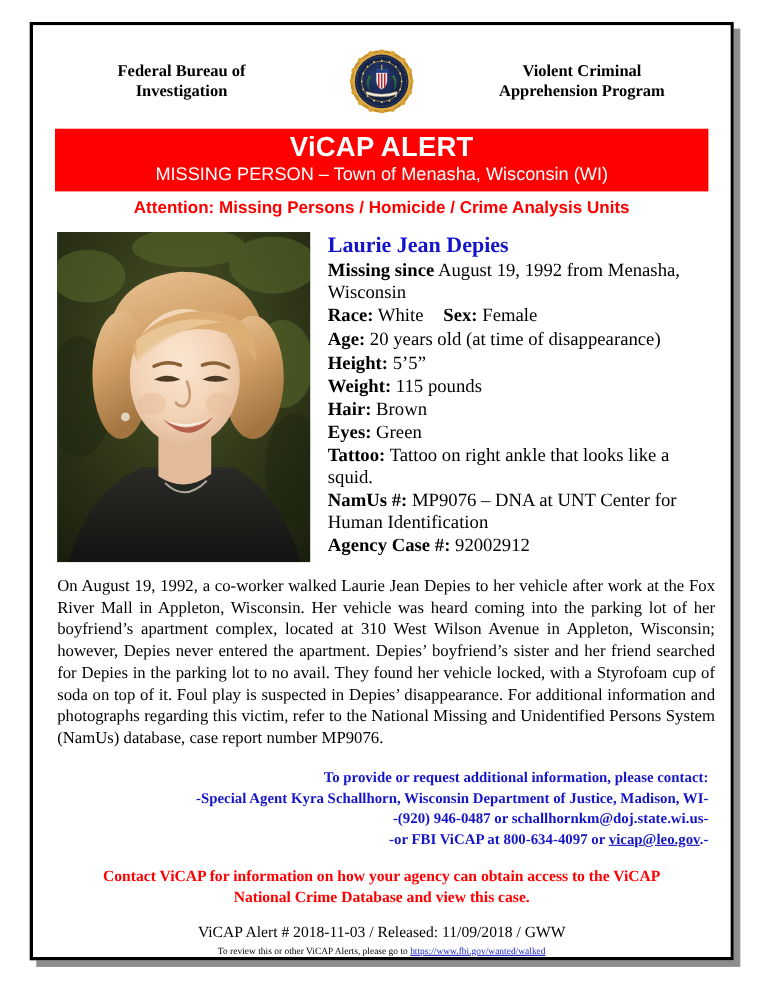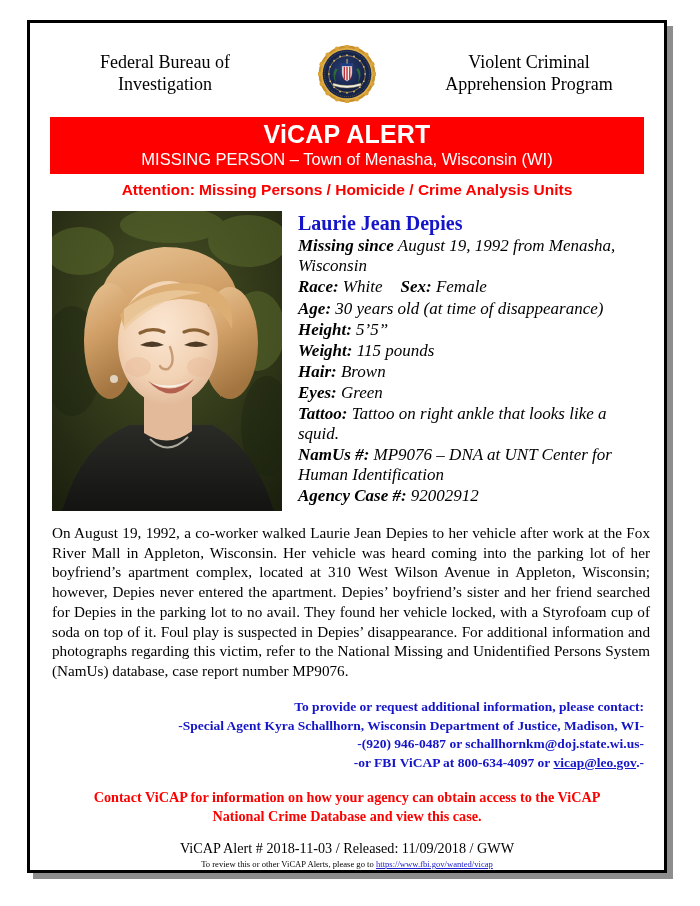--- a/index.html
+++ b/index.html
@@ -46,22 +46,22 @@
   
   .masthead {
     display: flex;
     align-items: center;
     justify-content: space-between;
     padding: 22px 14px 4px 14px;
   }
   .masthead-col {
     width: 242px;
     text-align: center;
-    font-weight: normal;
-    font-size: 18px;
+    font-weight: bold;
+    font-size: 15px;
     line-height: 1.22;
     color: #000;
   }
   .seal-wrap {
     width: 62px;
     display: flex;
     justify-content: center;
   }
   .seal {
     width: 58px;
@@ -125,21 +125,20 @@
     font-weight: bold;
     font-size: 20px;
     line-height: 1.12;
     margin-bottom: 2px;
   }
   .detail-line {
     font-size: 17px;
     line-height: 1.18;
     color: #000;
     margin-top: 1px;
-    font-style: italic;
   }
   .detail-line b { font-weight: bold; }
   .detail-line .sp { display:inline-block; width:18px; }
 
   
   .narrative {
     padding: 12px 14px 0 22px;
     font-size: 15.2px;
     line-height: 1.30;
     text-align: justify;
@@ -366,21 +365,21 @@
 
       <div class="detail-line">
         <b>Missing since</b><span> August 19, 1992 from Menasha, Wisconsin</span>
       </div>
 
       <div class="detail-line">
         <b>Race:</b><span> White</span><span class="sp"></span><b>Sex:</b><span> Female</span>
       </div>
 
       <div class="detail-line">
-        <b>Age:</b><span>  30 years old (at time of disappearance)</span>
+        <b>Age:</b><span>  20 years old (at time of disappearance)</span>
       </div>
 
       <div class="detail-line">
         <b>Height:</b><span>  5’5”</span>
       </div>
 
       <div class="detail-line">
         <b>Weight:</b><span>  115 pounds</span>
       </div>
 
@@ -414,16 +413,16 @@
     <div>-(920) 946-0487 or schallhornkm@doj.state.wi.us-</div>
     <div><span>-or FBI ViCAP at 800-634-4097 or </span><span class="lnk">vicap@leo.gov</span><span>.-</span></div>
   </div>
 
   <div class="notice-block">
     <div>Contact ViCAP for information on how your agency can obtain access to the ViCAP</div>
     <div>National Crime Database and view this case.</div>
   </div>
 
   <div class="footer-id">ViCAP Alert # 2018-11-03 / Released:  11/09/2018 / GWW</div>
-  <div class="footer-note"><span>To review this or other ViCAP Alerts, please go to </span><span class="lnk">https://www.fbi.gov/wanted/vicap</span></div>
+  <div class="footer-note"><span>To review this or other ViCAP Alerts, please go to </span><span class="lnk">https://www.fbi.gov/wanted/walked</span></div>
 
 </div>
 </div>
 
 </body></html>

